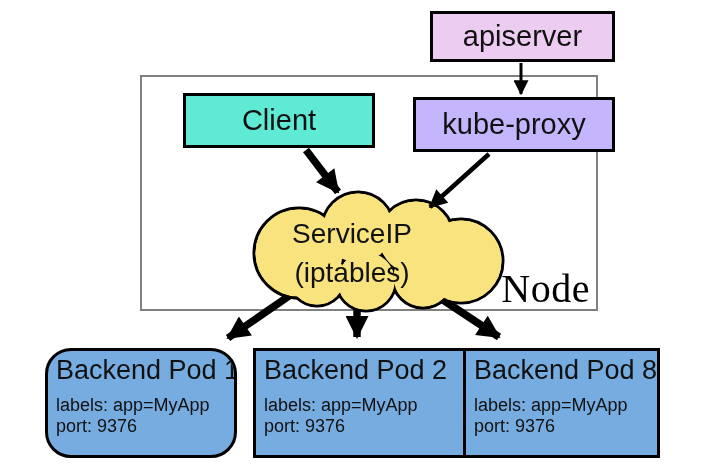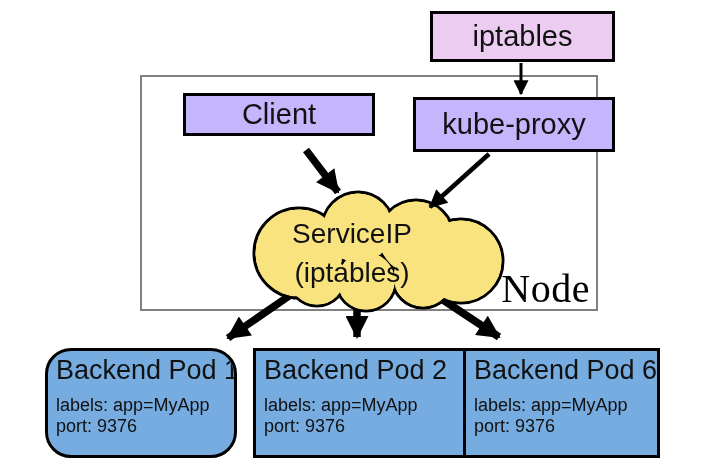--- a/index.html
+++ b/index.html
@@ -43,22 +43,22 @@
     border: 3px solid #000000;
     box-sizing: border-box;
     font-size: 29px;
     color: #111111;
   }
   .apiserver {
     left: 430px; top: 11px; width: 185px; height: 51px;
     background: #eccdf1;
   }
   .client {
-    left: 183px; top: 93px; width: 192px; height: 43px;
-    background: #c4b5fd;
+    left: 183px; top: 93px; width: 192px; height: 55px;
+    background: #5eead4;
   }
   .kubeproxy {
     left: 413px; top: 97px; width: 202px; height: 55px;
     background: #c4b5fd;
   }
   .pod {
     position: absolute;
     top: 348px;
     height: 110px;
     background: #76ace0;
@@ -99,21 +99,21 @@
 </head>
 <body>
 
 <div class="stage">
 
   <div class="node-box">
     <span class="node-label">Node</span>
   </div>
 
   <div class="box apiserver">
-    <span>iptables</span>
+    <span>apiserver</span>
   </div>
 
   <div class="box client">
     <span>Client</span>
   </div>
 
   <div class="box kubeproxy">
     <span>kube-proxy</span>
   </div>
 
@@ -121,21 +121,21 @@
     <div class="pod-title">Backend Pod 1</div>
     <div class="pod-line first">labels: app=MyApp</div>
     <div class="pod-line">port: 9376</div>
   </div>
   <div class="pod pod-2">
     <div class="pod-title">Backend Pod 2</div>
     <div class="pod-line first">labels: app=MyApp</div>
     <div class="pod-line">port: 9376</div>
   </div>
   <div class="pod pod-3">
-    <div class="pod-title">Backend Pod 6</div>
+    <div class="pod-title">Backend Pod 8</div>
     <div class="pod-line first">labels: app=MyApp</div>
     <div class="pod-line">port: 9376</div>
   </div>
 
   <svg class="overlay" viewBox="0 0 720 469" aria-hidden="true">
     <defs>
       <marker id="head-big" viewBox="0 0 12 12" refX="11" refY="6" markerWidth="26" markerHeight="23" orient="auto" markerUnits="userSpaceOnUse">
         <path d="M0,0 L12,6 L0,12 Z" fill="#000000"></path>
       </marker>
       <marker id="head-med" viewBox="0 0 12 12" refX="11" refY="6" markerWidth="21" markerHeight="18" orient="auto" markerUnits="userSpaceOnUse">

